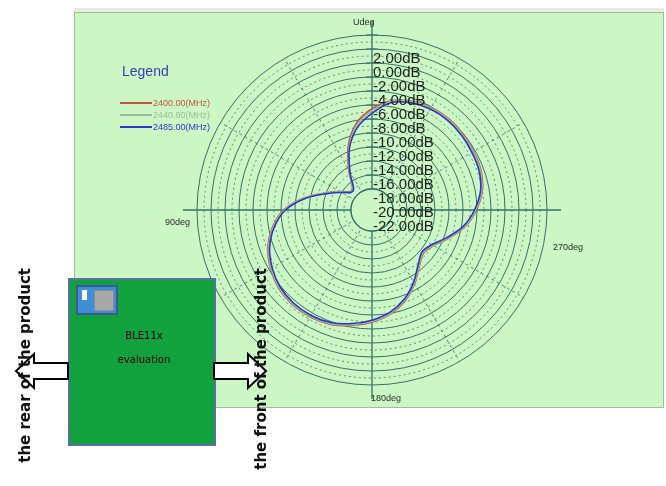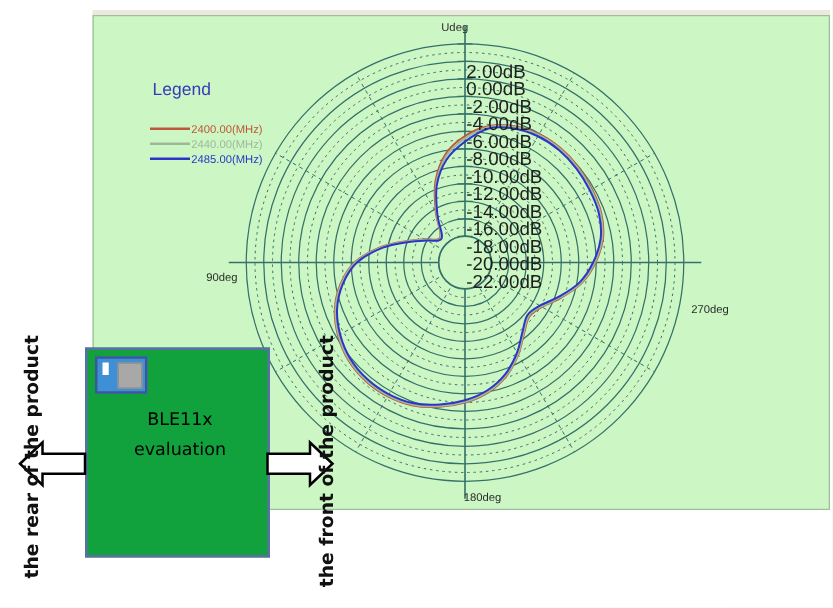--- a/index.html
+++ b/index.html
@@ -149,21 +149,21 @@
     height: 10px;
     background: #ffffff;
   }
   #board-text {
     position: absolute;
     left: 0;
     top: 44px;
     width: 148px;
     text-align: center;
     color: #000;
-    font-size: 14px;
+    font-size: 10px;
     line-height: 24px;
     font-family: "DejaVu Sans", sans-serif;
   }
 
   
   .arrow {
     position: absolute;
   }
 
   

